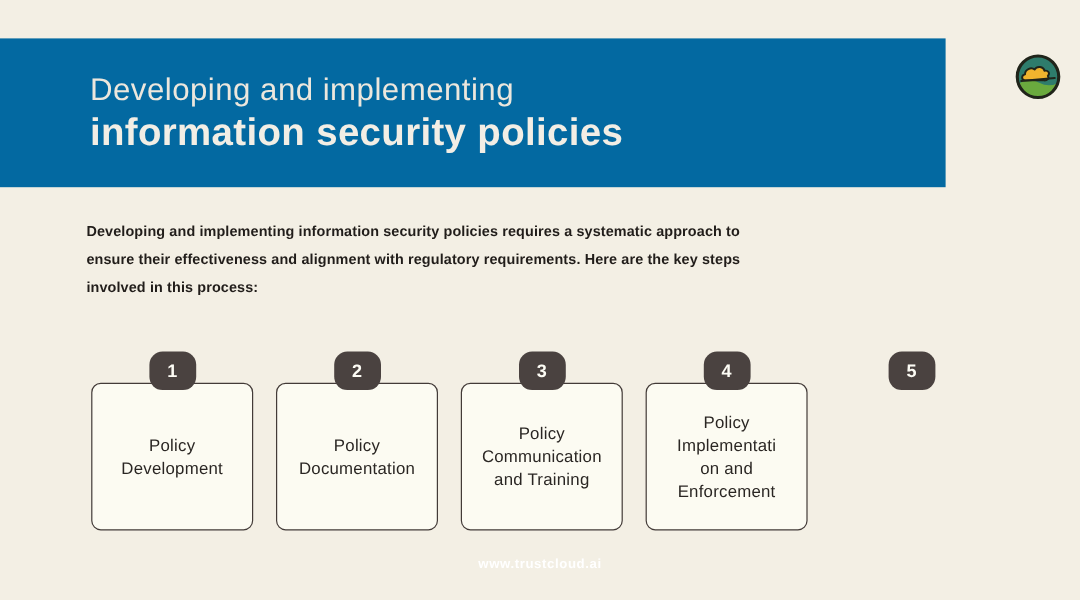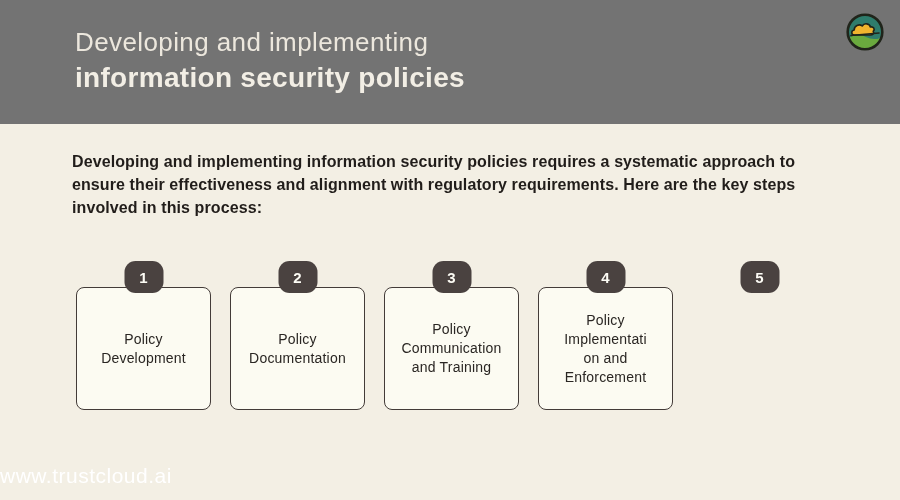--- a/index.html
+++ b/index.html
@@ -8,52 +8,53 @@
     position: relative;
     width: 900px;
     height: 500px;
     overflow: hidden;
     background: #f3efe4;
     font-family: "Liberation Sans", sans-serif;
   }
   
   .header {
     position: relative;
-    width: 900px;
+    width: 788px;
     height: 124px;
-    background: #737373;
+    background: #0369a1;
     padding: 27px 0 0 75px;
+    margin-top: 32px;
   }
   .title-line1 {
     font-size: 26px;
     font-weight: 400;
     letter-spacing: 0.4px;
     color: #ece7dd;
     line-height: 30px;
   }
   .title-line2 {
-    font-size: 28px;
+    font-size: 32px;
     font-weight: 700;
     letter-spacing: 0.3px;
     color: #f2eee5;
     line-height: 36px;
     margin-top: 3px;
   }
   .logo {
     position: absolute;
     top: 12px;
     left: 845px;
     width: 40px;
     height: 40px;
   }
   
   .intro {
     margin: 26px 0 0 72px;
     width: 770px;
-    font-size: 16px;
+    font-size: 12px;
     font-weight: 700;
     color: #211d1a;
     line-height: 23px;
     white-space: pre-line;
     letter-spacing: 0.1px;
   }
   
   .steps {
     display: flex;
     gap: 19px;
@@ -104,23 +105,23 @@
     line-height: 19px;
     letter-spacing: 0.2px;
     white-space: pre-line;
   }
   
   .footer {
     position: absolute;
     top: 464px;
     left: 0;
     width: 900px;
-    text-align: left;
-    font-size: 21px;
-    font-weight: 400;
+    text-align: center;
+    font-size: 11px;
+    font-weight: 700;
     letter-spacing: 0.5px;
     color: #ffffff;
   }
 </style>
 </head>
 <body>
 
 <div class="header">
   <div class="title-line1">Developing and implementing</div>
   <div class="title-line2">information security policies</div>

